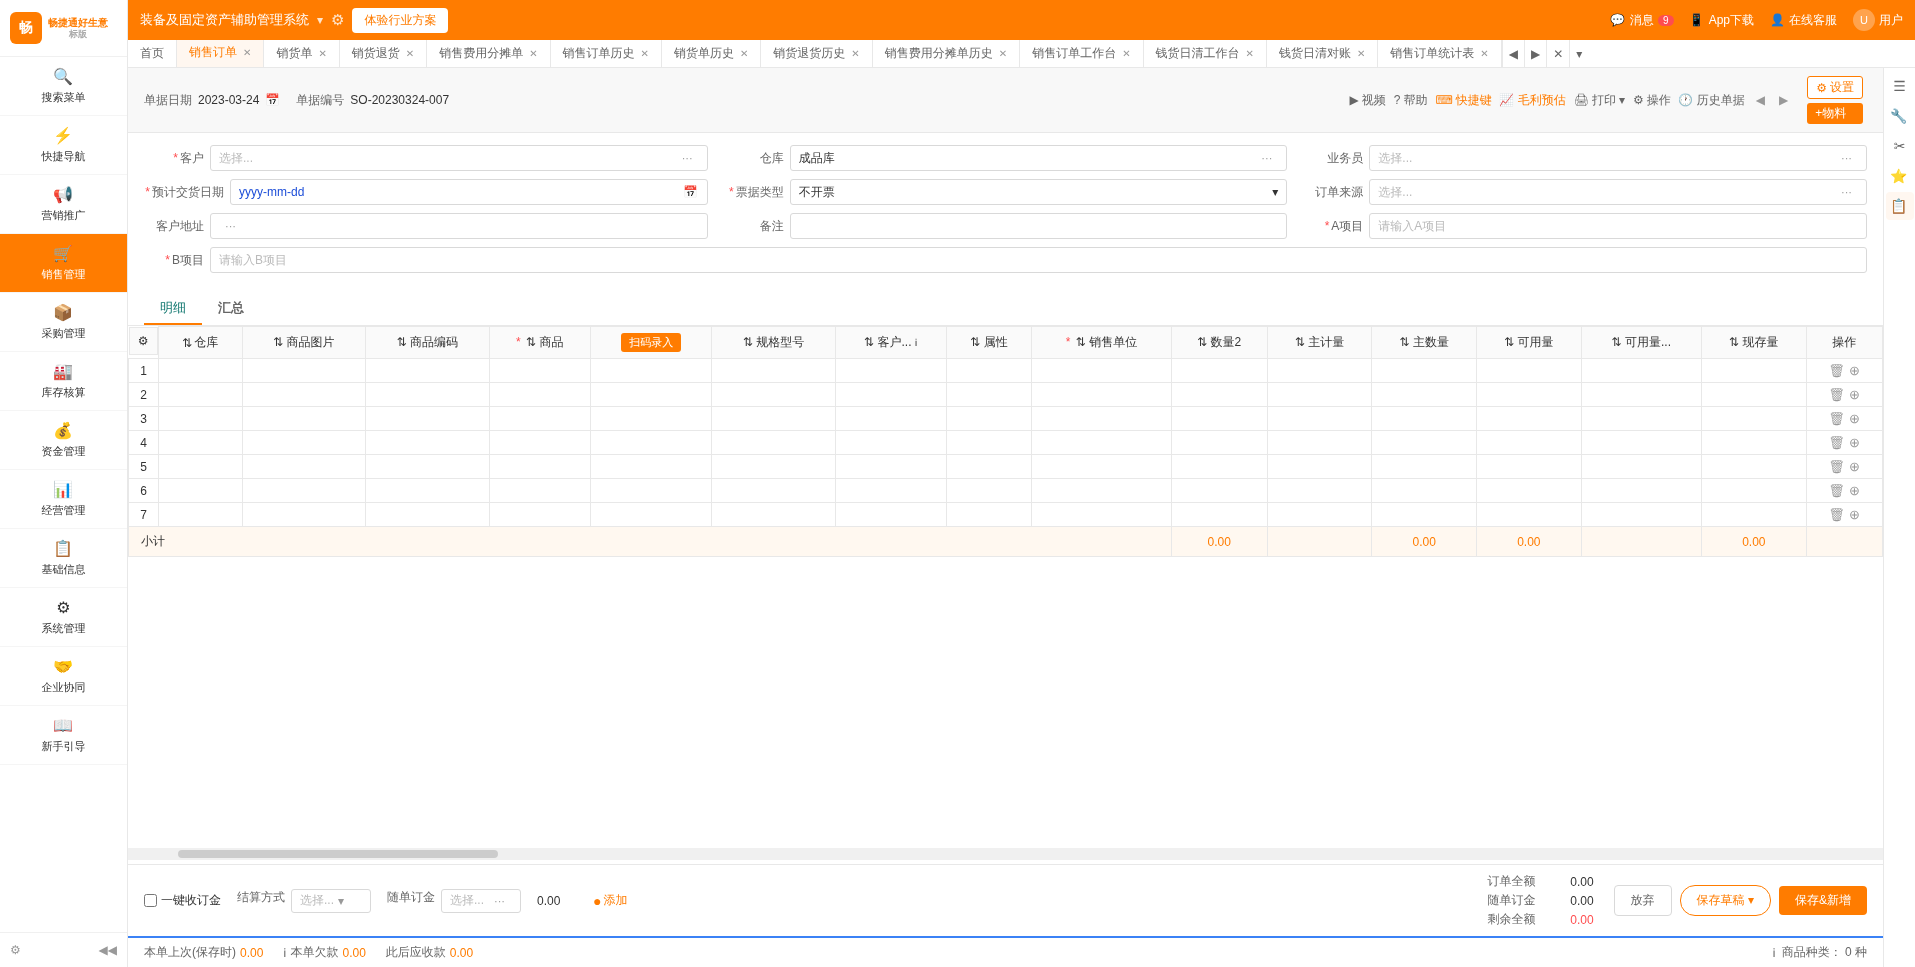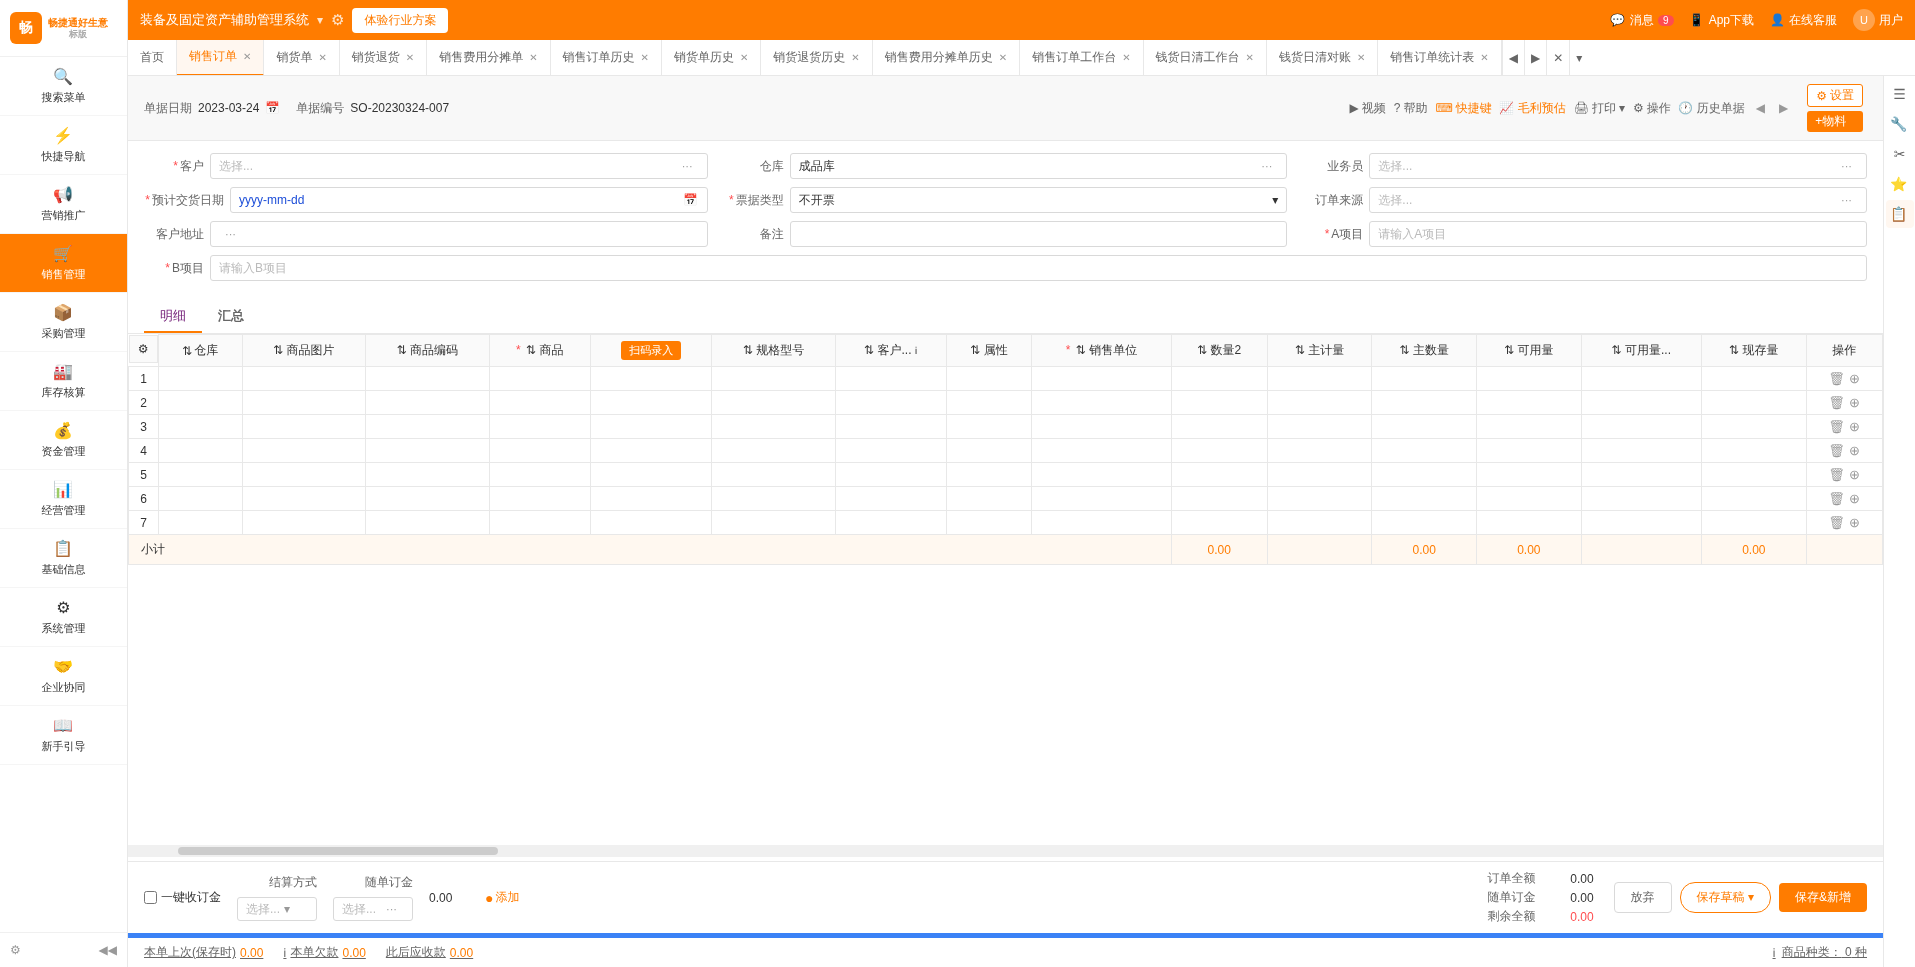--- a/index.html
+++ b/index.html
@@ -27,21 +27,21 @@
     
     .top-header { background: #ff7c00; color: white; display: flex; align-items: center; justify-content: space-between; padding: 0 12px; height: 40px; flex-shrink: 0; }
     .header-left { display: flex; align-items: center; gap: 8px; }
     .system-title { font-size: 13px; font-weight: 400; }
     .header-btn { background: white; color: #ff7c00; border: none; border-radius: 4px; padding: 4px 12px; font-size: 12px; cursor: pointer; font-weight: 500; }
     .header-right { display: flex; align-items: center; gap: 16px; font-size: 12px; }
     .header-right-item { display: flex; align-items: center; gap: 4px; cursor: pointer; }
     .badge { background: #ff4d4f; color: white; border-radius: 10px; padding: 0 5px; font-size: 10px; min-width: 16px; text-align: center; }
 
     
-    .tab-bar { background: #fff; border-bottom: 1px solid #e8e8e8; display: flex; align-items: center; overflow: hidden; flex-shrink: 0; height: 36px; }
+    .tab-bar { background: #fff; border-bottom: 1px solid #e8e8e8; display: flex; align-items: center; overflow: hidden; flex-shrink: 0; height: 28px; }
     .tab { padding: 0 12px; height: 36px; display: flex; align-items: center; gap: 4px; cursor: pointer; font-size: 12px; border-right: 1px solid #e8e8e8; white-space: nowrap; color: #666; flex-shrink: 0; }
     .tab.active { color: #ff7c00; background: #fff7f0; border-bottom: 2px solid #ff7c00; }
     .tab .close-x { color: #999; font-size: 10px; margin-left: 2px; }
     .tab-nav-btn { padding: 0 6px; height: 36px; display: flex; align-items: center; cursor: pointer; border-left: 1px solid #e8e8e8; color: #666; flex-shrink: 0; }
 
     
     .content-area { flex: 1; overflow: hidden; display: flex; flex-direction: column; background: #fff; }
 
     
     .form-header { padding: 8px 16px; display: flex; align-items: center; gap: 16px; background: #f8f8f8; border-bottom: 1px solid #e8e8e8; flex-shrink: 0; }
@@ -65,21 +65,21 @@
     .field-divider { width: 16px; }
 
     
     .right-sidebar { width: 32px; background: #fff; border-left: 1px solid #e8e8e8; display: flex; flex-direction: column; align-items: center; padding: 4px 0; gap: 2px; flex-shrink: 0; }
     .right-btn { width: 28px; height: 28px; display: flex; align-items: center; justify-content: center; cursor: pointer; color: #666; border-radius: 4px; font-size: 14px; }
     .right-btn.orange { color: #ff7c00; background: #fff7f0; }
 
     
     .inner-tabs { display: flex; border-bottom: 1px solid #e8e8e8; padding: 0 16px; flex-shrink: 0; }
     .inner-tab { padding: 6px 16px; cursor: pointer; font-size: 13px; color: #666; border-bottom: 2px solid transparent; font-weight: bold; }
-    .inner-tab.active { color: #701a75; border-bottom: 2px solid #ff7c00; font-weight: 500; }
+    .inner-tab.active { color: #0f766e; border-bottom: 2px solid #ff7c00; font-weight: 500; }
 
     
     .table-wrapper { flex: 1; overflow: auto; }
     .data-table { width: 100%; border-collapse: collapse; font-size: 12px; }
     .data-table th { background: #fafafa; border: 1px solid #e8e8e8; padding: 6px 8px; text-align: center; font-weight: 500; color: #333; white-space: nowrap; position: sticky; top: 0; z-index: 10; }
     .data-table th.required::before { content: '*'; color: #ff4d4f; margin-right: 2px; }
     .data-table td { border: 1px solid #e8e8e8; padding: 4px 8px; text-align: center; color: #333; }
     .row-num { color: #999; width: 30px; }
     .scan-btn { background: #ff7c00; color: white; border: none; padding: 2px 8px; border-radius: 3px; font-size: 11px; cursor: pointer; }
     .action-cell { display: flex; gap: 4px; justify-content: center; align-items: center; }
@@ -87,40 +87,40 @@
 
     
     .summary-row td { background: #fff8f0; font-weight: 500; color: #ff7c00; border: 1px solid #e8e8e8; padding: 6px 8px; }
     .summary-label { color: #333; font-weight: 500; }
 
     
     .bottom-bar { border-top: 1px solid #e8e8e8; padding: 8px 16px; display: flex; align-items: center; gap: 16px; background: #fff; flex-shrink: 0; }
     .bottom-stat { display: flex; align-items: center; gap: 4px; font-size: 12px; color: #666; }
     .bottom-stat-val { color: #ff7c00; }
     .checkbox-label { display: flex; align-items: center; gap: 4px; font-size: 12px; cursor: pointer; }
-    .pay-field { display: flex; align-items: flex-end; gap: 6px; font-size: 12px; color: #666; flex-direction: column; }
+    .pay-field { display: flex; align-items: flex-start; gap: 6px; font-size: 12px; color: #666; }
     .pay-select { border: 1px solid #d9d9d9; border-radius: 3px; padding: 2px 8px; font-size: 12px; color: #999; background: white; min-height: 24px; display: flex; align-items: center; gap: 4px; }
     .add-btn { color: #ff7c00; cursor: pointer; font-size: 12px; display: flex; align-items: center; gap: 2px; }
 
     
     .bottom-right { margin-left: auto; display: flex; align-items: center; gap: 20px; }
     .order-summary { display: flex; flex-direction: column; gap: 2px; }
     .order-sum-row { display: flex; align-items: center; gap: 8px; font-size: 12px; }
     .order-sum-label { color: #666; }
     .order-sum-val { color: #333; font-weight: 500; min-width: 50px; text-align: right; }
     .order-sum-val.highlight { color: #ff4d4f; }
 
     
     .action-buttons { display: flex; gap: 8px; align-items: center; }
     .btn-discard { background: white; border: 1px solid #d9d9d9; color: #666; padding: 6px 16px; border-radius: 4px; cursor: pointer; font-size: 12px; }
     .btn-save-draft { background: white; border: 1px solid #ff7c00; color: #ff7c00; padding: 6px 16px; border-radius: 15px; cursor: pointer; font-size: 12px; }
     .btn-save-new { background: #ff7c00; border: none; color: white; padding: 6px 16px; border-radius: 4px; cursor: pointer; font-size: 12px; }
 
     
-    .status-bar { background: #fff; border-top: 5px solid #3b82f6; padding: 6px 16px; display: flex; align-items: center; gap: 20px; font-size: 12px; color: #666; text-decoration: underline; }
+    .status-bar { background: #fff; border-top: 2px solid #3b82f6; padding: 6px 16px; display: flex; align-items: center; gap: 20px; font-size: 12px; color: #666; }
 
     
     .scroll-bar-row { height: 12px; background: #f0f0f0; margin: 4px 0; }
     .scroll-thumb { height: 8px; width: 320px; background: #ccc; border-radius: 4px; margin: 2px 50px; }
 
     .col-settings { display: flex; align-items: center; justify-content: center; }
 
     .form-date { display: flex; align-items: center; gap: 4px; }
     .calendar-icon { color: #999; }
 

